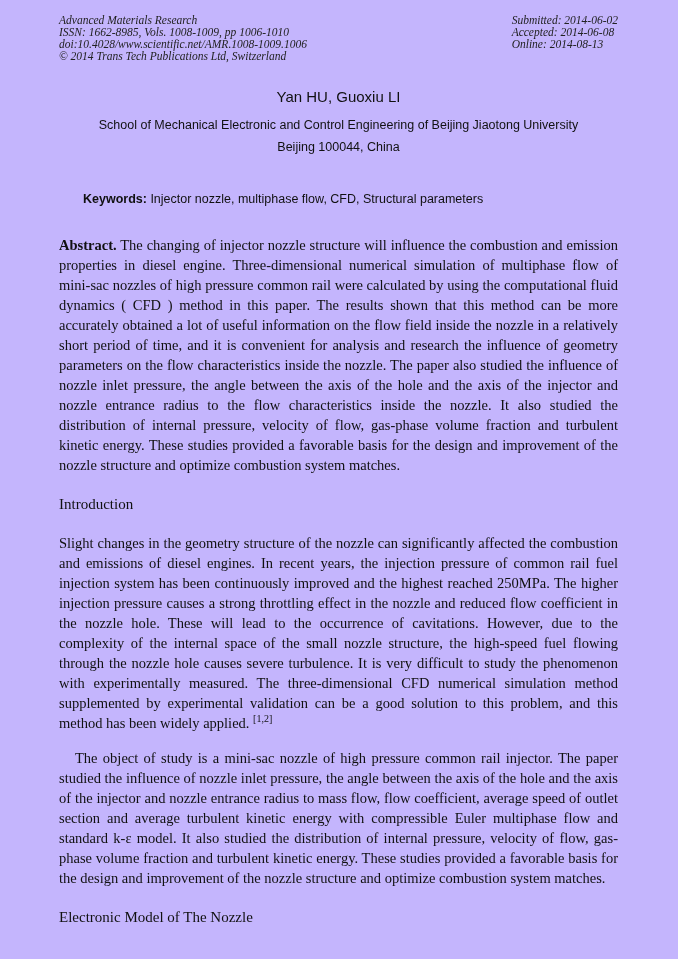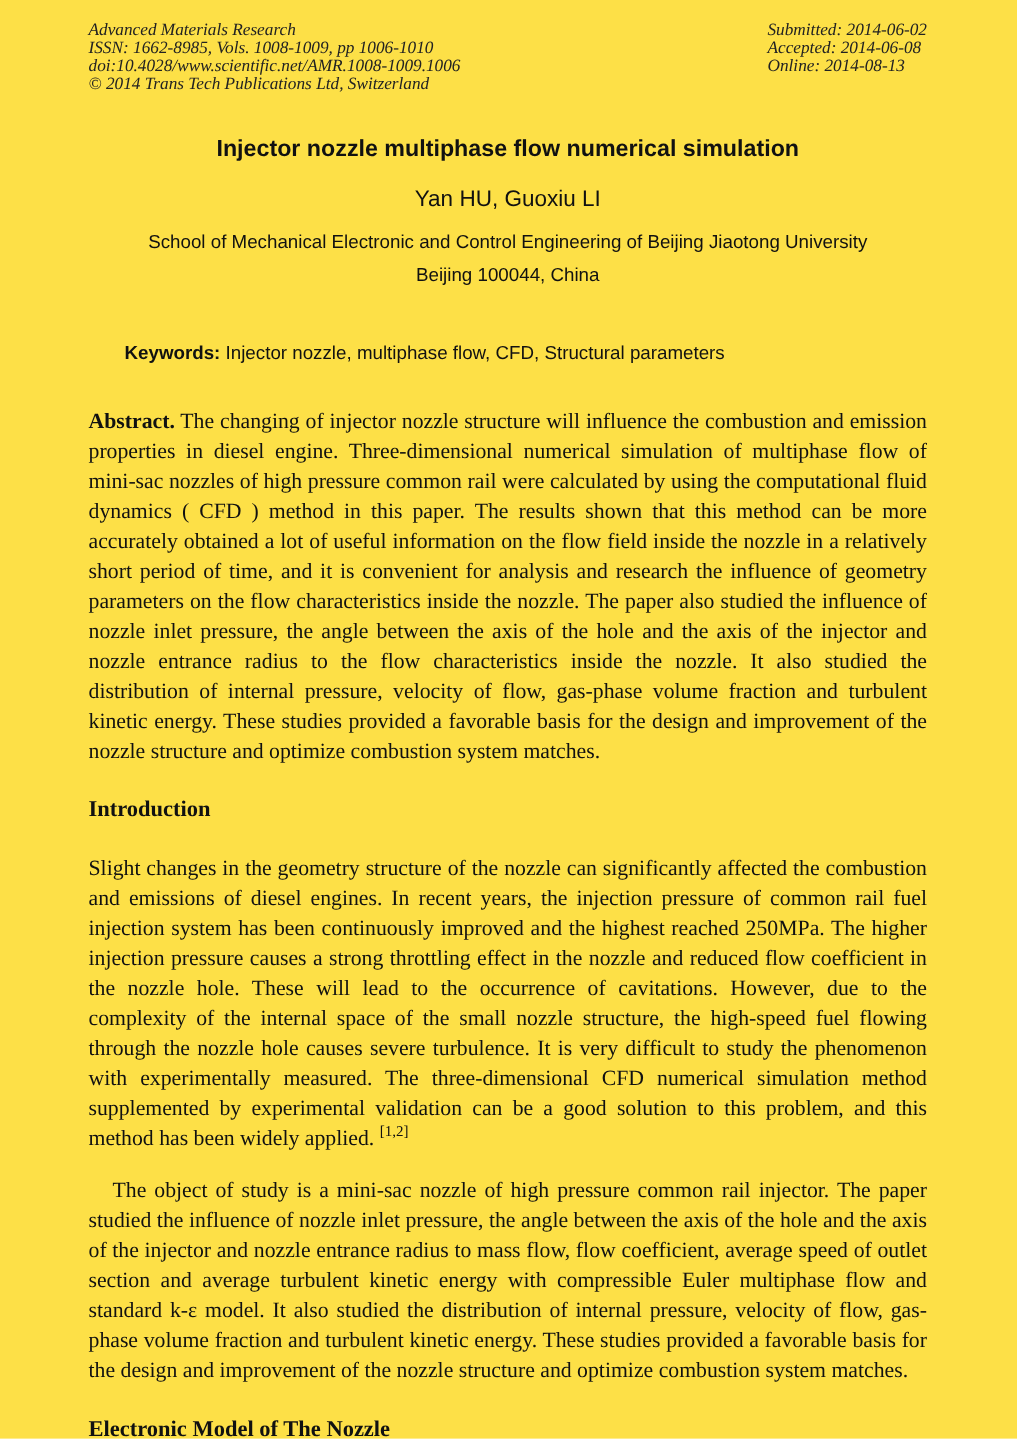--- a/index.html
+++ b/index.html
@@ -12,21 +12,21 @@
     height: 959px;
     overflow: hidden;
     font-family: "Liberation Serif", serif;
     color: #1a1a1a;
   }
   .page {
     box-sizing: border-box;
     width: 678px;
     height: 959px;
     padding: 14px 60px 0 59px;
-    background: #fde047;
+    background: #c4b5fd;
   }
 
   
   .journal-header {
     display: flex;
     justify-content: space-between;
     font-style: italic;
     font-size: 11.5px;
     line-height: 12px;
     color: #222;
@@ -87,21 +87,21 @@
   .abstract {
     margin-top: 28px;
   }
   .abstract .abs-label {
     font-weight: bold;
   }
   .section-heading {
     margin-top: 21px;
     margin-bottom: 0;
     font-size: 15px;
-    font-weight: bold;
+    font-weight: normal;
     color: #111;
   }
   .paragraph {
     margin-top: 20px;
   }
   .paragraph + .paragraph-indent,
   .paragraph-indent {
     margin-top: 0;
     text-indent: 16px;
   }
@@ -124,21 +124,20 @@
     </div>
     <div class="right">
       <div>Submitted: 2014-06-02</div>
       <div>Accepted: 2014-06-08</div>
       <div>Online: 2014-08-13</div>
     </div>
   </div>
 
   <div class="title-block">
     <div class="paper-title">
-      <div>Injector nozzle multiphase flow numerical simulation</div>
     </div>
     <div class="authors">Yan HU, Guoxiu LI</div>
     <div class="affiliation">
       <div>School of Mechanical Electronic and Control Engineering of Beijing Jiaotong University</div>
       <div>Beijing 100044, China</div>
     </div>
   </div>
 
   <div class="keywords"><span class="kw-label">Keywords:</span><span> Injector nozzle, multiphase flow, CFD, Structural parameters</span></div>
 

